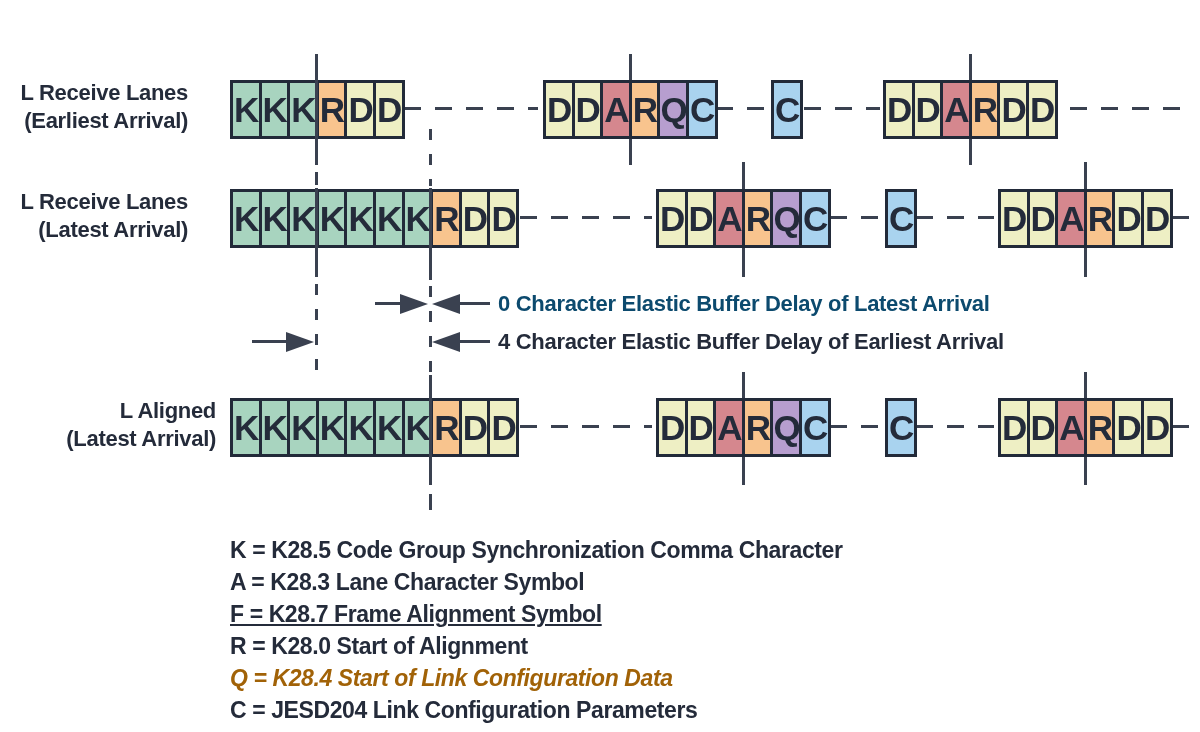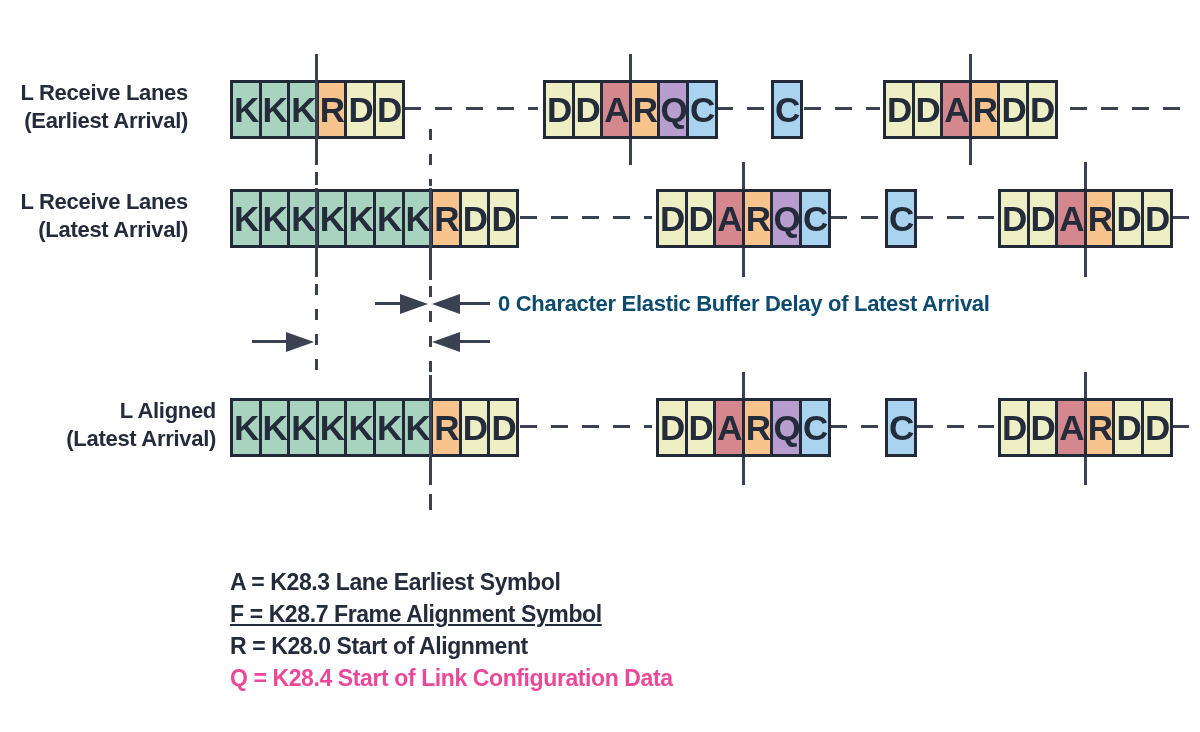--- a/index.html
+++ b/index.html
@@ -120,18 +120,21 @@
     <div class="vseg" style="left: 428.5px; top: 462px; height: 16px; background: rgb(58, 65, 80);"></div>
     <div class="tail" style="left: 375px; top: 270px; width: 27px; background: rgb(58, 65, 80);"></div>
     <div class="tri" style="left: 400px; top: 262px; border-top: 10px solid transparent; border-bottom: 10px solid transparent; border-left: 28px solid rgb(58, 65, 80);"></div>
     <div class="tri" style="left: 432px; top: 262px; border-top: 10px solid transparent; border-bottom: 10px solid transparent; border-right: 28px solid rgb(58, 65, 80);"></div>
     <div class="tail" style="left: 458px; top: 270px; width: 32px; background: rgb(58, 65, 80);"></div>
     <div class="ann" style="left: 498px; top: 259px; color: #0c4a6e;">0 Character Elastic Buffer Delay of Latest Arrival</div>
     <div class="tail" style="left: 252px; top: 308px; width: 36px; background: rgb(58, 65, 80);"></div>
     <div class="tri" style="left: 286px; top: 300px; border-top: 10px solid transparent; border-bottom: 10px solid transparent; border-left: 28px solid rgb(58, 65, 80);"></div>
     <div class="tri" style="left: 432px; top: 300px; border-top: 10px solid transparent; border-bottom: 10px solid transparent; border-right: 28px solid rgb(58, 65, 80);"></div>
     <div class="tail" style="left: 458px; top: 308px; width: 32px; background: rgb(58, 65, 80);"></div>
-    <div class="legend-item" style="left: 230px; top: 537px; color: rgb(36, 43, 58);">A = K28.3 Lane Earliest Symbol</div>
+    <div class="ann" style="left: 498px; top: 297px; color: rgb(36, 43, 58);">4 Character Elastic Buffer Delay of Earliest Arrival</div>
+    <div class="legend-item" style="left: 230px; top: 505px; color: rgb(36, 43, 58);">K = K28.5 Code Group Synchronization Comma Character</div>
+    <div class="legend-item" style="left: 230px; top: 537px; color: rgb(36, 43, 58);">A = K28.3 Lane Character Symbol</div>
     <div class="legend-item" style="left: 230px; top: 569px; color: rgb(36, 43, 58); text-decoration: underline;">F = K28.7 Frame Alignment Symbol</div>
     <div class="legend-item" style="left: 230px; top: 601px; color: rgb(36, 43, 58);">R = K28.0 Start of Alignment</div>
-    <div class="legend-item" style="left: 230px; top: 633px; color: #ec4899;">Q = K28.4 Start of Link Configuration Data</div>
+    <div class="legend-item" style="left: 230px; top: 633px; color: #a16207; font-style: italic;">Q = K28.4 Start of Link Configuration Data</div>
+    <div class="legend-item" style="left: 230px; top: 665px; color: rgb(36, 43, 58);">C = JESD204 Link Configuration Parameters</div>
     <div class="legend-item" style="left: 230px; top: 697px; color: rgb(36, 43, 58);">D = Dx.y Data Symbol</div>
   </div>
 
 </body></html>

